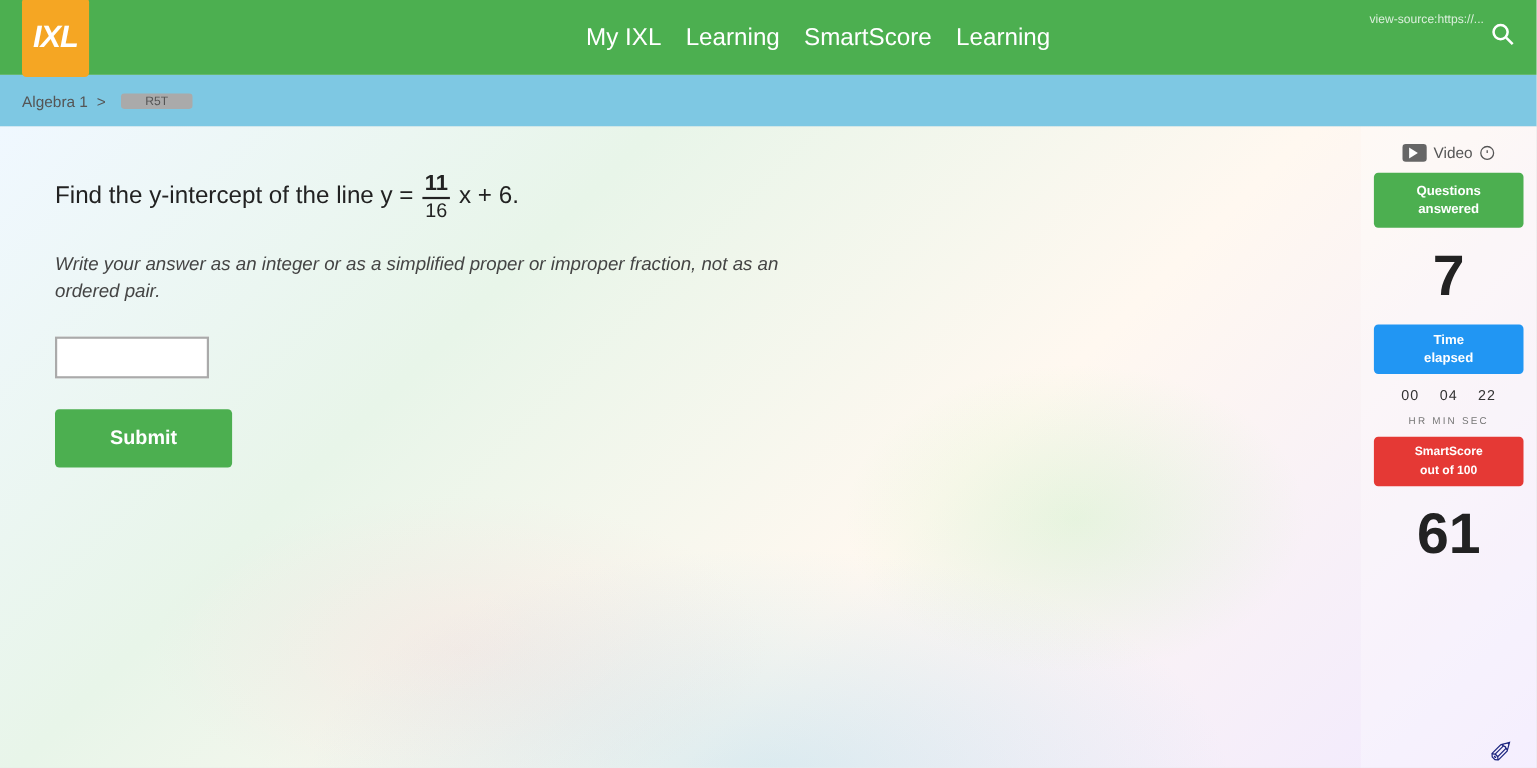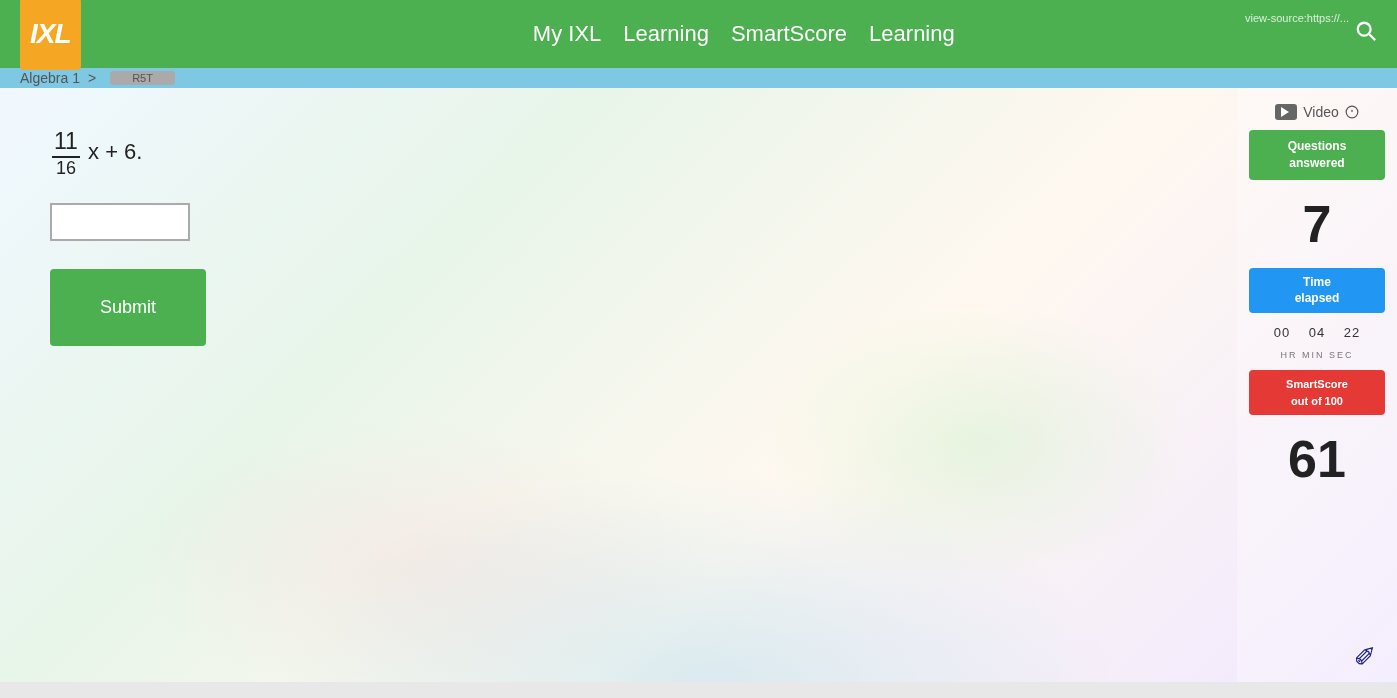--- a/index.html
+++ b/index.html
@@ -53,21 +53,21 @@
       color: white;
       font-size: 22px;
       cursor: pointer;
       position: absolute;
       right: 20px;
     }
 
     
     .breadcrumb {
       background: #7ec8e3;
-      height: 20px;
+      height: 47px;
       display: flex;
       align-items: center;
       padding: 0 20px;
       font-size: 14px;
       color: #333;
       gap: 6px;
     }
 
     .breadcrumb span {
       color: #555;
@@ -125,22 +125,23 @@
       flex-direction: column;
       align-items: center;
       vertical-align: middle;
       margin: 0 2px;
       line-height: 1.1;
     }
 
     .question-text .fraction .num {
       border-bottom: 2px solid #222;
       padding: 0 2px;
-      font-size: 23px;
+      font-size: 20px;
       line-height: 1.2;
+      font-weight: bold;
     }
 
     .question-text .fraction .den {
       font-size: 18px;
       line-height: 1.2;
     }
 
     .instruction-text {
       font-style: italic;
       color: #444;
@@ -159,23 +160,23 @@
       display: block;
       margin-bottom: 28px;
       background: white;
       outline: none;
     }
 
     .submit-btn {
       background: #4caf50;
       color: white;
       border: none;
-      padding: 28px 50px;
+      padding: 16px 50px;
       font-size: 18px;
-      font-weight: normal;
+      font-weight: bold;
       border-radius: 4px;
       cursor: pointer;
     }
 
     
     .right-sidebar {
       width: 160px;
       padding: 16px 12px;
       display: flex;
       flex-direction: column;
@@ -320,27 +321,29 @@
   <span>Algebra 1</span>
   <span class="sep">&gt;</span>
   <span class="badge-r5t">R5T</span>
 </div>
 
 <div class="main-area">
 
   <div class="question-panel">
 
     <div class="question-text">
+      <span>Find the y-intercept of the line y =</span>
       <span class="fraction">
         <span class="num">11</span>
         <span class="den">16</span>
       </span>
       <span>x + 6.</span>
     </div>
 
+    <p class="instruction-text">Write your answer as an integer or as a simplified proper or improper fraction, not as an ordered pair.</p>
 
     <input class="answer-input" type="text" placeholder="" style="">
 
     <button class="submit-btn">Submit</button>
 
   </div>
 
   <div class="right-sidebar">
 
     <div class="video-link">

